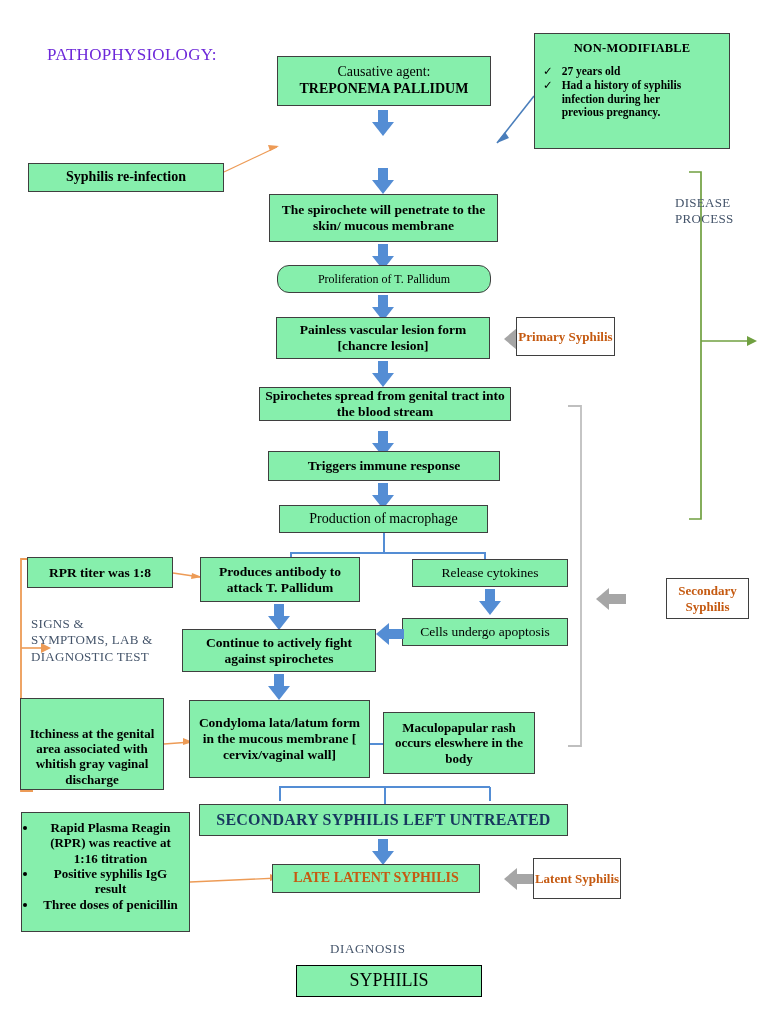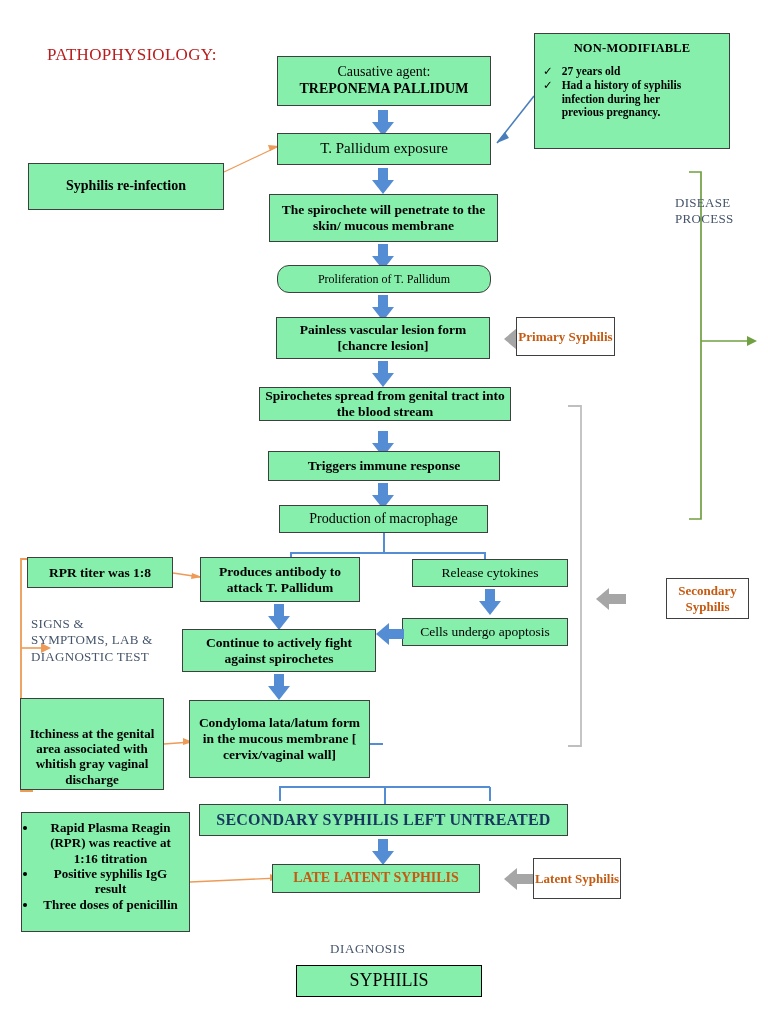--- a/index.html
+++ b/index.html
@@ -27,21 +27,21 @@
     font-weight:bold;
     color:#000000;
     line-height:1.18;
     padding:2px 4px;
   }
   .box.plain{font-weight:normal;}
   .title{
     position:absolute;
     font-family:"Liberation Serif", serif;
     font-size:17px;
-    color:#b91c1c;
+    color:#6d28d9;
     letter-spacing:.3px;
   }
   .stage-label{
     position:absolute;
     box-sizing:border-box;
     border:1.5px solid #3f3f3f;
     background:#fff;
     display:flex;
     align-items:center;
     justify-content:center;
@@ -174,23 +174,20 @@
   <div class="box" style="left:277px;top:56px;width:214px;height:50px;flex-direction:column;font-size:14px;">
     <span style="font-weight:normal;">Causative agent:</span>
     <span>TREPONEMA PALLIDUM</span>
   </div>
 
   <div class="barrow" style="left:372px;top:110px;">
     <div class="shaft"></div>
       <div class="head"></div>
   </div>
 
-  <div class="box plain" style="left:277px;top:133px;width:214px;height:32px;font-size:15px;">
-    <span>T. Pallidum exposure</span>
-  </div>
 
   <div class="barrow" style="left:372px;top:168px;">
     <div class="shaft"></div>
       <div class="head"></div>
   </div>
 
   <div class="box" style="left:269px;top:194px;width:229px;height:48px;font-size:13.5px;">
     <span>The spirochete will penetrate to the skin/ mucous membrane</span>
   </div>
 
@@ -277,20 +274,23 @@
 
   <div class="barrow" style="left:268px;top:674px;">
     <div class="shaft"></div>
       <div class="head"></div>
   </div>
 
   <div class="box" style="left:189px;top:700px;width:181px;height:78px;font-size:13.5px;">
     <span>Condyloma lata/latum form in the mucous membrane [ cervix/vaginal wall]</span>
   </div>
 
+  <div class="box" style="left:383px;top:712px;width:152px;height:62px;font-size:13px;">
+    <span>Maculopapular rash occurs eleswhere in the body</span>
+  </div>
 
   <div class="hline" style="left:370px;top:743px;width:13px;"></div>
 
   <div class="vline" style="left:279px;top:787px;height:14px;"></div>
   <div class="hline" style="left:279px;top:786px;width:211px;"></div>
   <div class="vline" style="left:489px;top:787px;height:14px;"></div>
   <div class="vline" style="left:384px;top:786px;height:18px;"></div>
 
   <div class="box" style="left:199px;top:804px;width:369px;height:32px;font-size:16px;color:#17375e;letter-spacing:.2px;">
     <span>SECONDARY SYPHILIS LEFT UNTREATED</span>
@@ -298,21 +298,21 @@
 
   <div class="barrow" style="left:372px;top:839px;">
     <div class="shaft"></div>
       <div class="head"></div>
   </div>
 
   <div class="box" style="left:272px;top:864px;width:208px;height:29px;font-size:14px;color:#c55a11;">
     <span>LATE LATENT SYPHILIS</span>
   </div>
 
-  <div class="box" style="left:28px;top:163px;width:196px;height:47px;font-size:14px;">
+  <div class="box" style="left:28px;top:163px;width:196px;height:29px;font-size:14px;">
     <span>Syphilis re-infection</span>
   </div>
 
   <div class="box" style="left:27px;top:557px;width:146px;height:31px;font-size:13.5px;">
     <span>RPR titer was  1:8</span>
   </div>
 
   <div class="box" style="left:20px;top:698px;width:144px;height:92px;font-size:13px;align-items:flex-end;">
     <span>Itchiness at the genital area associated with whitish gray vaginal discharge</span>
   </div>

